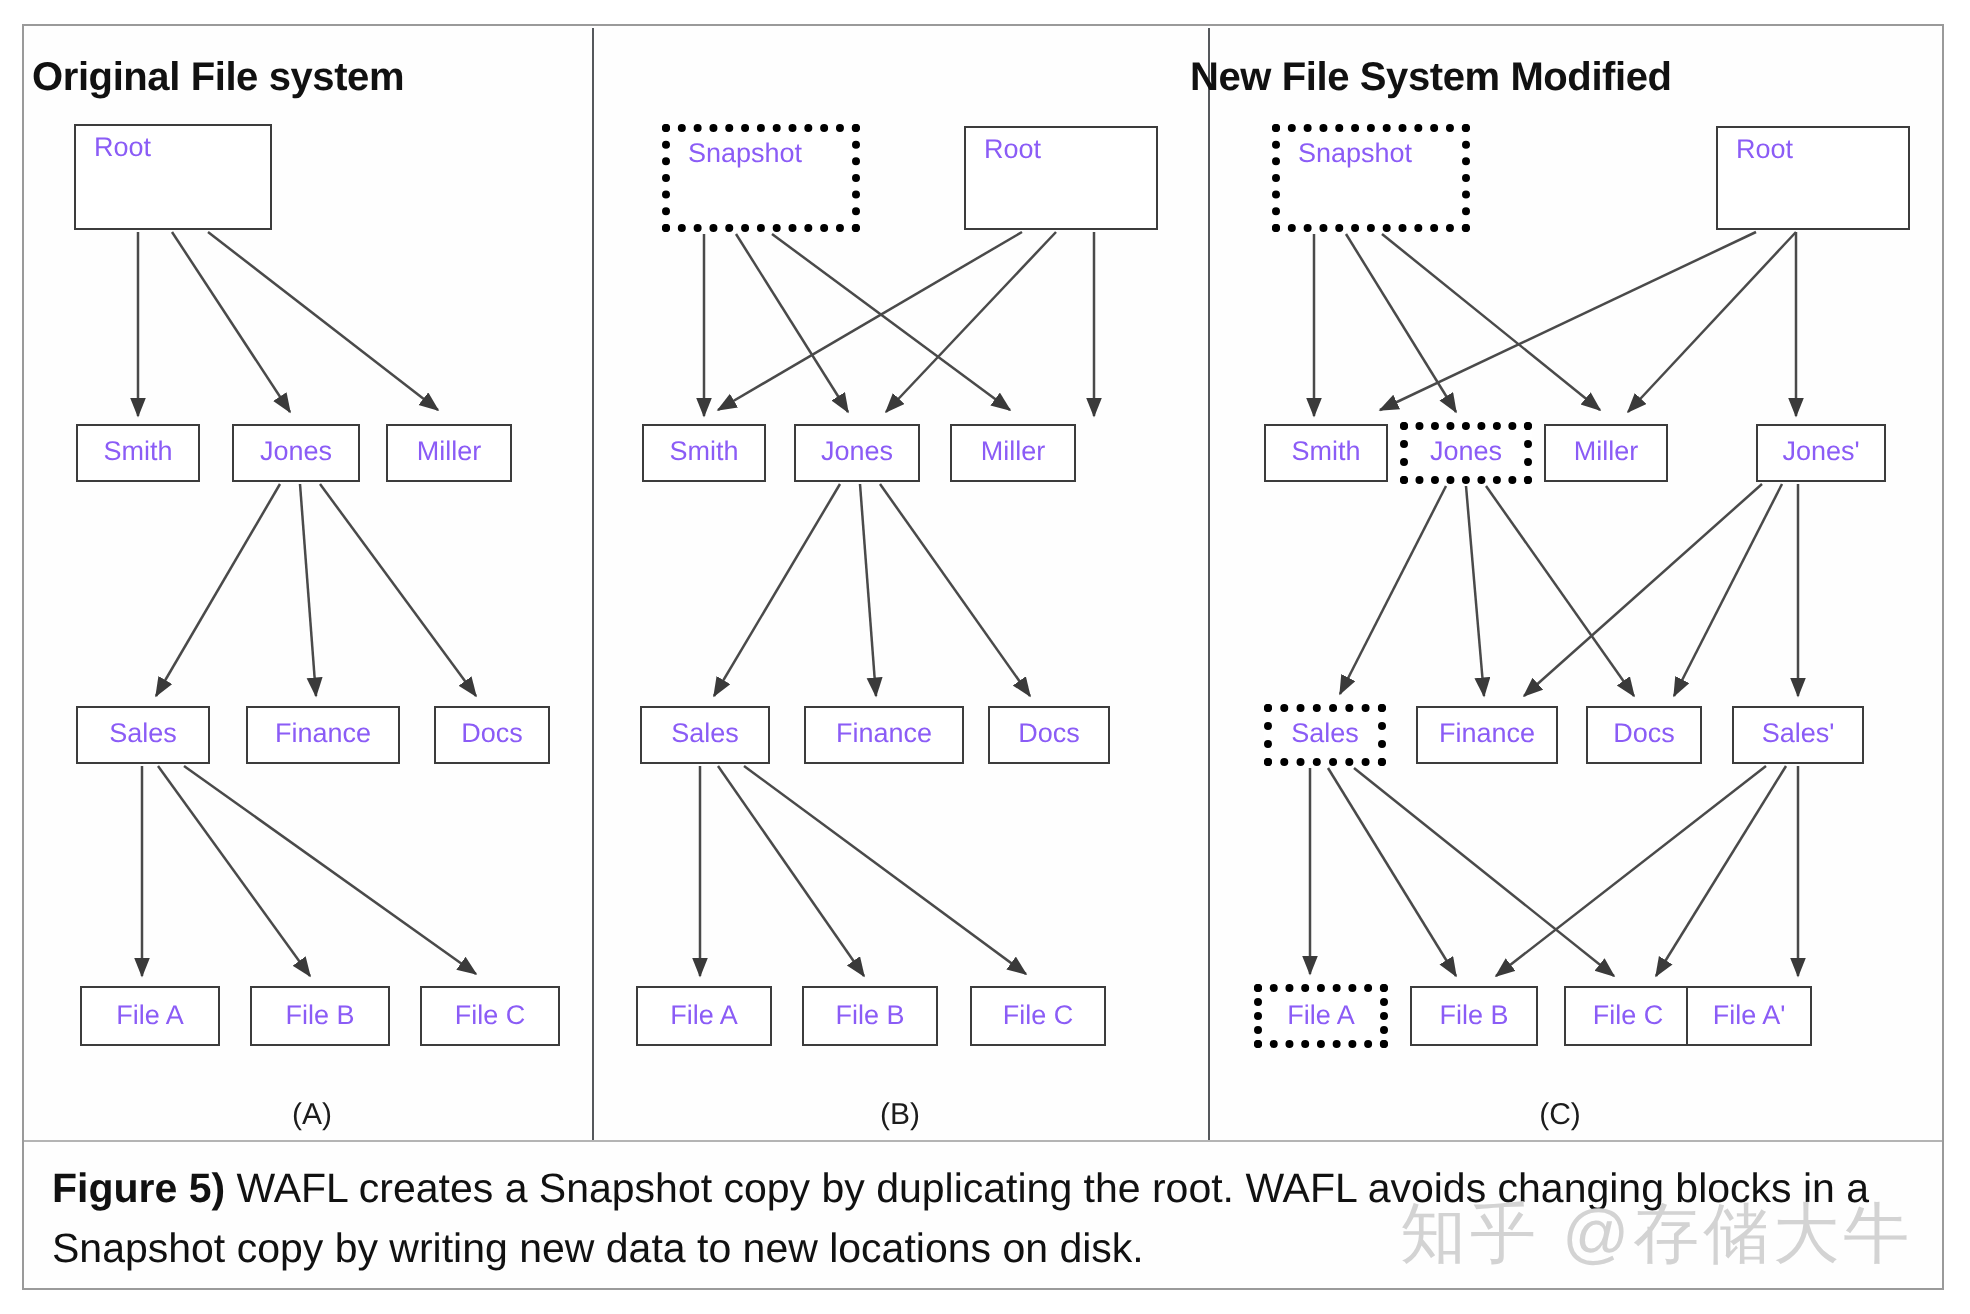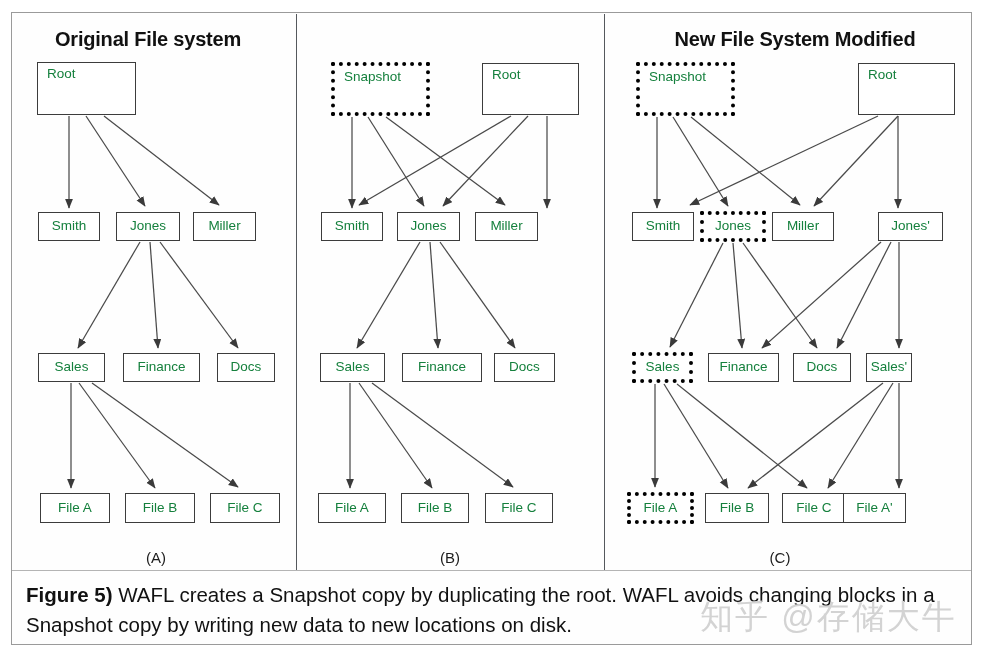--- a/index.html
+++ b/index.html
@@ -36,35 +36,35 @@
   
   #caption-rule{
     position:absolute;
     left:12px; top:570px;
     width:959px; height:0;
     border-top:1px solid #b4b4b4;
   }
   
   .panel-title{
     position:absolute;
-    text-align:center;
+    text-align:left;
     font-weight:bold;
     font-size:20px;
     color:#111111;
     letter-spacing:-0.2px;
     white-space:nowrap;
   }
   
   .node{
     position:absolute;
     box-sizing:border-box;
     background:#ffffff;
     border:1.3px solid #3c3c3c;
     font-size:13.5px;
-    color:#15803d;
+    color:#8b5cf6;
     display:flex;
     align-items:flex-start;
     justify-content:flex-start;
     padding:4px 0 0 9px;
     line-height:1.1;
   }
   .node.centered{
     align-items:center;
     justify-content:center;
     padding:0;
@@ -149,34 +149,34 @@
   <div class="node centered" style="left:320px; top:353px; width:65px; height:29px;">Sales</div>
   <div class="node centered" style="left:402px; top:353px; width:80px; height:29px;">Finance</div>
   <div class="node centered" style="left:494px; top:353px; width:61px; height:29px;">Docs</div>
 
   <div class="node centered" style="left:318px; top:493px; width:68px; height:30px;">File A</div>
   <div class="node centered" style="left:401px; top:493px; width:68px; height:30px;">File B</div>
   <div class="node centered" style="left:485px; top:493px; width:68px; height:30px;">File C</div>
 
   <div class="panel-caption" style="left:390px; top:549px; width:120px;">(B)</div>
 
-  <div class="panel-title" style="left:630px; top:28px; width:330px;">New File System Modified</div>
+  <div class="panel-title" style="left:595px; top:28px; width:330px;">New File System Modified</div>
 
   <div class="node dashed" style="left:636px; top:62px; width:99px; height:54px;">Snapshot</div>
   <div class="node" style="left:858px; top:63px; width:97px; height:52px;">Root</div>
 
   <div class="node centered" style="left:632px; top:212px; width:62px; height:29px;">Smith</div>
   <div class="node dashed centered" style="left:700px; top:211px; width:66px; height:31px;">Jones</div>
   <div class="node centered" style="left:772px; top:212px; width:62px; height:29px;">Miller</div>
   <div class="node centered" style="left:866px; top:212px; width:65px; height:29px;margin-left:12px;">Jones'</div>
 
   <div class="node dashed centered" style="left:632px; top:352px; width:61px; height:31px;">Sales</div>
   <div class="node centered" style="left:708px; top:353px; width:71px; height:29px;">Finance</div>
   <div class="node centered" style="left:793px; top:353px; width:58px; height:29px;">Docs</div>
-  <div class="node centered" style="left:866px; top:353px; width:46px; height:29px;">Sales'</div>
+  <div class="node centered" style="left:866px; top:353px; width:66px; height:29px;">Sales'</div>
 
   <div class="node dashed centered" style="left:627px; top:492px; width:67px; height:32px;">File A</div>
   <div class="node centered" style="left:705px; top:493px; width:64px; height:30px;">File B</div>
   <div class="node centered" style="left:782px; top:493px; width:64px; height:30px;">File C</div>
   <div class="node centered" style="left:843px; top:493px; width:63px; height:30px;">File A'</div>
 
   <div class="panel-caption" style="left:720px; top:549px; width:120px;">(C)</div>
 
   <svg id="edges" viewBox="0 0 985 657">
     <defs>

